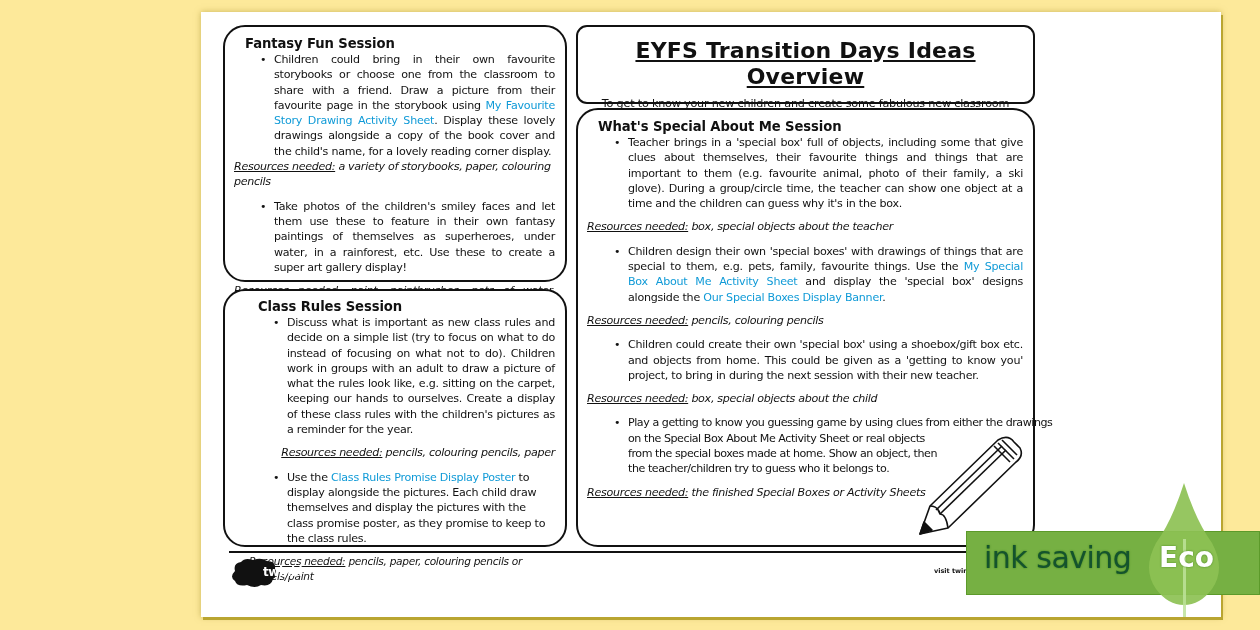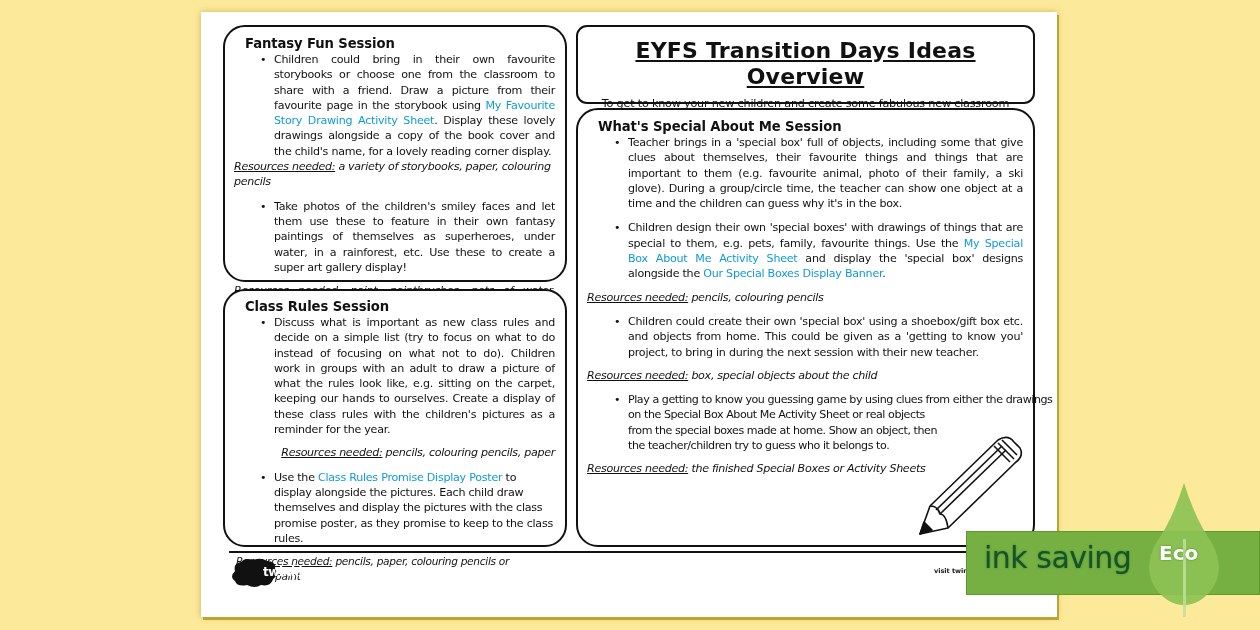--- a/index.html
+++ b/index.html
@@ -5,21 +5,21 @@
     html, body { margin: 0; padding: 0; }
     body {
       width: 1260px; height: 630px; overflow: hidden;
       background: #fde99a;
       position: relative;
       font-family: "DejaVu Sans", sans-serif;
       color: #111;
     }
     .page {
       position: absolute; left: 201px; top: 12px;
-      width: 856px; height: 605px;
+      width: 1020px; height: 605px;
       background: #fff;
       box-shadow: 2px 3px 0 #b9a531, 0 0 6px rgba(150,130,30,0.5);
     }
     .box {
       position: absolute;
       border: 2px solid #111;
       border-radius: 22px;
       box-sizing: border-box;
       background: #fff;
     }
@@ -54,21 +54,21 @@
     .eco-bar {
       position: absolute; left: 966px; top: 531px; width: 294px; height: 64px;
       background: #76b043; border: 1px solid #5c9a2a; box-sizing: border-box;
     }
     .eco-text {
       position: absolute; left: 984px; top: 540px; font-size: 30px; color: #14532d;
       font-family: "DejaVu Sans", sans-serif; letter-spacing: -0.5px;
       text-shadow: 0 0 2px #3f7f1a;
     }
     .eco-word {
-      position: absolute; left: 1159px; top: 541px; font-size: 20px; font-weight: bold;
+      position: absolute; left: 1159px; top: 541px; font-size: 28px; font-weight: bold;
       color: #fff; text-shadow: 0 0 2px #3f7f1a;
     }
   </style>
 </head>
 <body>
 
 <div class="page">
 
   <div class="box" style="left:22px; top:13px; width:344px; height:257px; padding:9px 10px 0 12px;">
     <h2 style="margin-left:8px;">Fantasy Fun Session</h2>
@@ -81,21 +81,21 @@
     </div>
     <div class="bullet" style="margin-left:37px; margin-top:9px;">
       <span class="dot">•</span>
       <span>Take photos of the children's smiley faces and let them use these to feature in their own fantasy paintings of themselves as superheroes, under water, in a rainforest, etc. Use these to create a super art gallery display!</span>
     </div>
     <div class="res" style="margin-top:8px; margin-left:-3px; text-align:justify;">
       <u>Resources needed:</u><span> paint, paintbrushes, pots of water, paper/ card, camera, printed photos, role-play costumes</span>
     </div>
   </div>
 
-  <div class="box" style="left:22px; top:277px; width:344px; height:258px; padding:8px 10px 0 12px;">
+  <div class="box" style="left:22px; top:277px; width:344px; height:258px; padding:8px 10px 0 25px;">
     <h2 style="margin-left:8px;">Class Rules Session</h2>
     <div class="bullet" style="margin-left:37px;">
       <span class="dot">•</span>
       <span>Discuss what is important as new class rules and decide on a simple list (try to focus on what to do instead of focusing on what not to do). Children work in groups with an adult to draw a picture of what the rules look like, e.g. sitting on the carpet, keeping our hands to ourselves. Create a display of these class rules with the children's pictures as a reminder for the year.</span>
     </div>
     <div class="res" style="margin-top:8px; margin-left:-3px;text-align:right;">
       <u>Resources needed:</u><span> pencils, colouring pencils, paper</span>
     </div>
     <div class="bullet" style="margin-left:37px; margin-top:9px; text-align:left;">
       <span class="dot">•</span>
@@ -109,20 +109,23 @@
   <div class="box title-box" style="left:375px; top:13px; width:459px; height:79px; padding:11px 10px 0 10px; border-radius:11px;">
     <h1>EYFS Transition Days Ideas Overview</h1>
     <div class="subtitle">To get to know your new children and create some fabulous new classroom displays!</div>
   </div>
 
   <div class="box" style="left:375px; top:96px; width:459px; height:439px; padding:9px 10px 0 9px;">
     <h2 style="margin-left:11px;">What's Special About Me Session</h2>
     <div class="bullet" style="margin-left:41px;">
       <span class="dot">•</span>
       <span>Teacher brings in a 'special box' full of objects, including some that give clues about themselves, their favourite things and things that are important to them (e.g. favourite animal, photo of their family, a ski glove). During a group/circle time, the teacher can show one object at a time and the children can guess why it's in the box.</span>
+    </div>
+    <div class="res" style="margin-top:8px;">
+      <u>Resources needed:</u><span> box, special objects about the teacher</span>
     </div>
     <div class="bullet" style="margin-left:41px; margin-top:9px;">
       <span class="dot">•</span>
       <span>Children design their own 'special boxes' with drawings of things that are special to them, e.g. pets, family, favourite things. Use the </span><span class="link">My Special Box About Me Activity Sheet</span><span> and display the 'special box' designs alongside the </span><span class="link">Our Special Boxes Display Banner</span><span>.</span>
     </div>
     <div class="res" style="margin-top:8px;">
       <u>Resources needed:</u><span> pencils, colouring pencils</span>
     </div>
     <div class="bullet" style="margin-left:41px; margin-top:9px;">
       <span class="dot">•</span>

